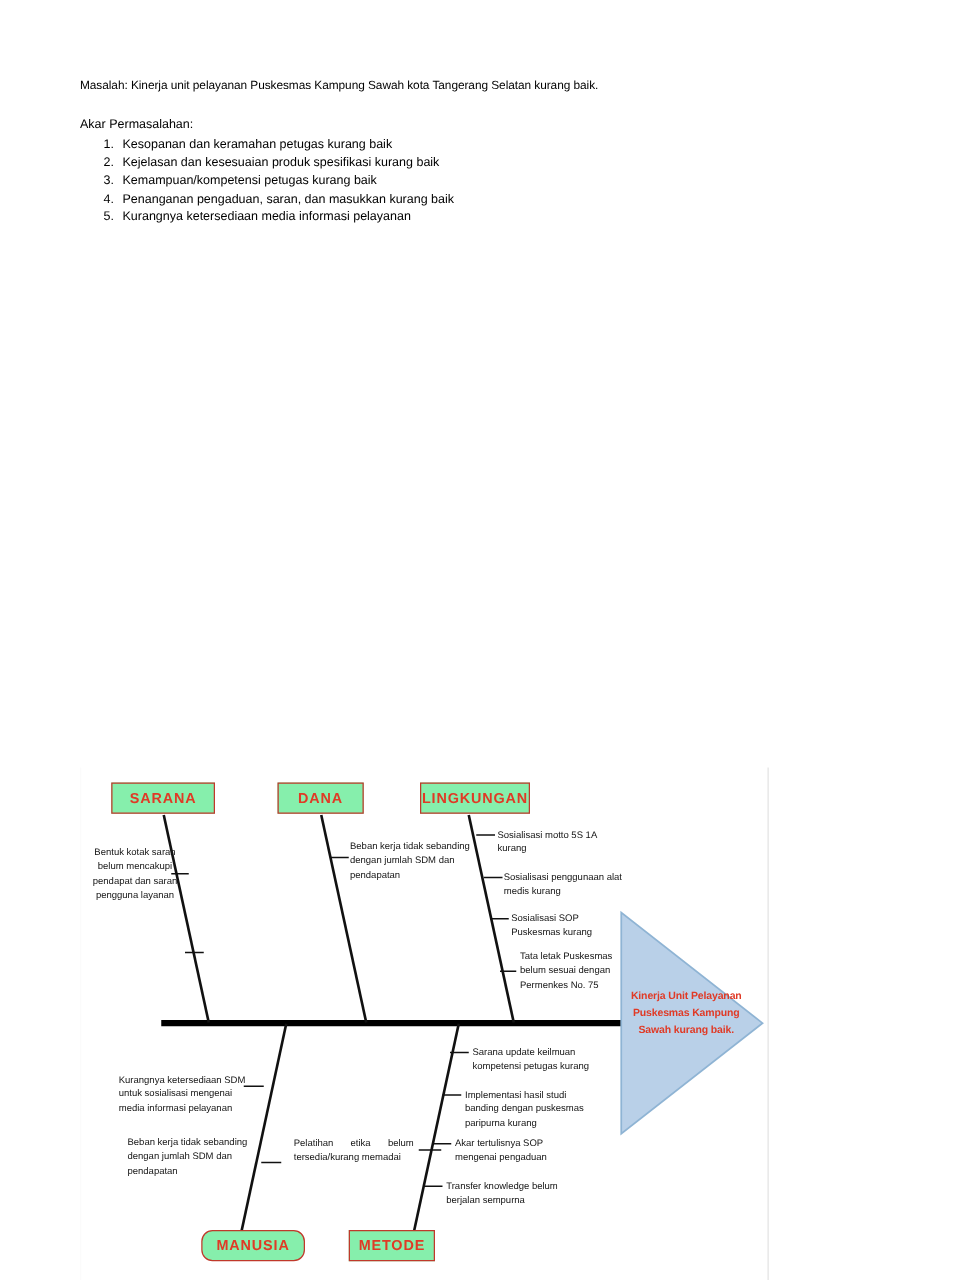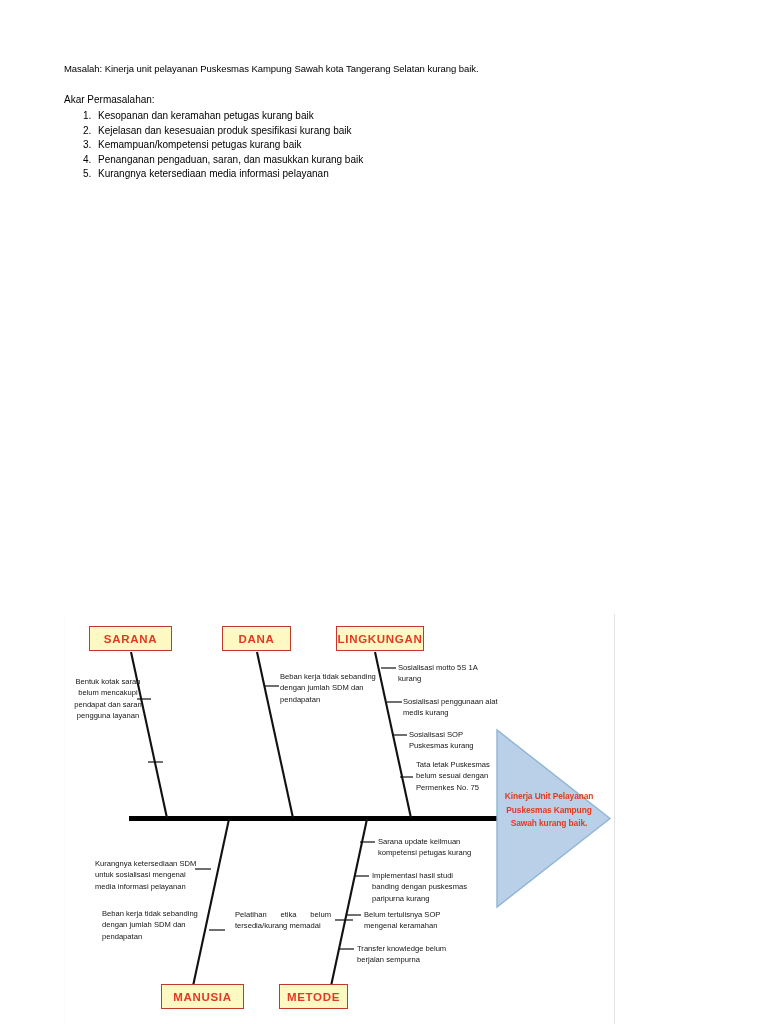--- a/index.html
+++ b/index.html
@@ -60,21 +60,21 @@
   .diagram svg {
     position: absolute;
     left: 0;
     top: 0;
   }
 
   
   .cat-box {
     position: absolute;
     border: 1.6px solid #c0392b;
-    background: #fef9c3;
+    background: #86efac;
     color: #e03a26;
     font-size: 11.5px;
     font-weight: 700;
     letter-spacing: 0.7px;
     text-align: center;
     display: flex;
     align-items: center;
     justify-content: center;
     box-sizing: border-box;
   }
@@ -151,21 +151,21 @@
     <line x1="281" y1="301" x2="296" y2="301" stroke="#111111" stroke-width="1.2"></line>
     <line x1="274" y1="335" x2="289" y2="335" stroke="#111111" stroke-width="1.2"></line>
   </svg>
 
   <div class="cat-box" style="left:24px; top:12px; width:83px; height:25px;">SARANA</div>
 
   <div class="cat-box" style="left:157px; top:12px; width:69px; height:25px;">DANA</div>
 
   <div class="cat-box" style="left:271px; top:12px; width:88px; height:25px;">LINGKUNGAN</div>
 
-  <div class="cat-box" style="left:96px; top:370px; width:83px; height:25px;">MANUSIA</div>
+  <div class="cat-box" style="left:96px; top:370px; width:83px; height:25px;border-radius:9px;">MANUSIA</div>
 
   <div class="cat-box" style="left:214px; top:370px; width:69px; height:25px;">METODE</div>
 
   <div class="cause center" style="left:2px; top:62px; width:82px;">Bentuk kotak saran belum mencakupi pendapat dan saran pengguna layanan</div>
 
 
   <div class="cause" style="left:215px; top:57px; width:105px;">Beban kerja tidak sebanding dengan jumlah SDM dan pendapatan</div>
 
   <div class="cause" style="left:333px; top:48px; width:100px;">Sosialisasi motto 5S 1A kurang</div>
 
@@ -178,19 +178,19 @@
   <div class="cause" style="left:30px; top:244px; width:104px;">Kurangnya ketersediaan SDM untuk sosialisasi mengenai media informasi pelayanan</div>
 
   <div class="cause" style="left:37px; top:294px; width:102px;">Beban kerja tidak sebanding dengan jumlah SDM dan pendapatan</div>
 
   <div class="cause just" style="left:170px; top:295px; width:96px;">Pelatihan etika belum tersedia/kurang memadai</div>
 
   <div class="cause" style="left:313px; top:222px; width:104px;">Sarana update keilmuan kompetensi petugas kurang</div>
 
   <div class="cause" style="left:307px; top:256px; width:98px;">Implementasi hasil studi banding dengan puskesmas paripurna kurang</div>
 
-  <div class="cause" style="left:299px; top:295px; width:96px;">Belum tertulisnya SOP mengenai keramahan</div>
+  <div class="cause" style="left:299px; top:295px; width:96px;">Akar tertulisnya SOP mengenai pengaduan</div>
 
   <div class="cause" style="left:292px; top:329px; width:99px;">Transfer knowledge belum berjalan sempurna</div>
 
   <div class="head-text" style="left:434px; top:176px; width:100px;">Kinerja Unit Pelayanan Puskesmas Kampung Sawah kurang baik.</div>
 
 </div>
 
 </body></html>

